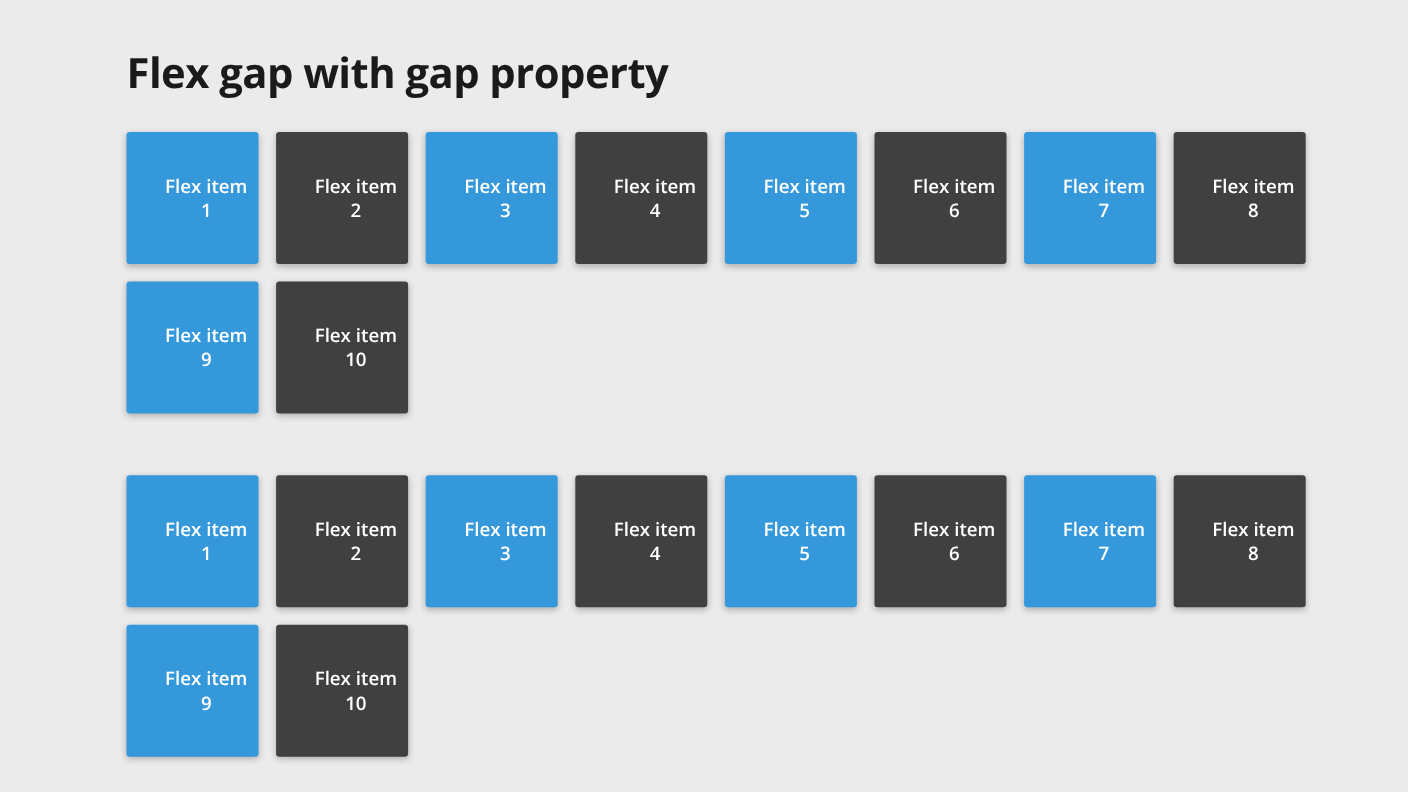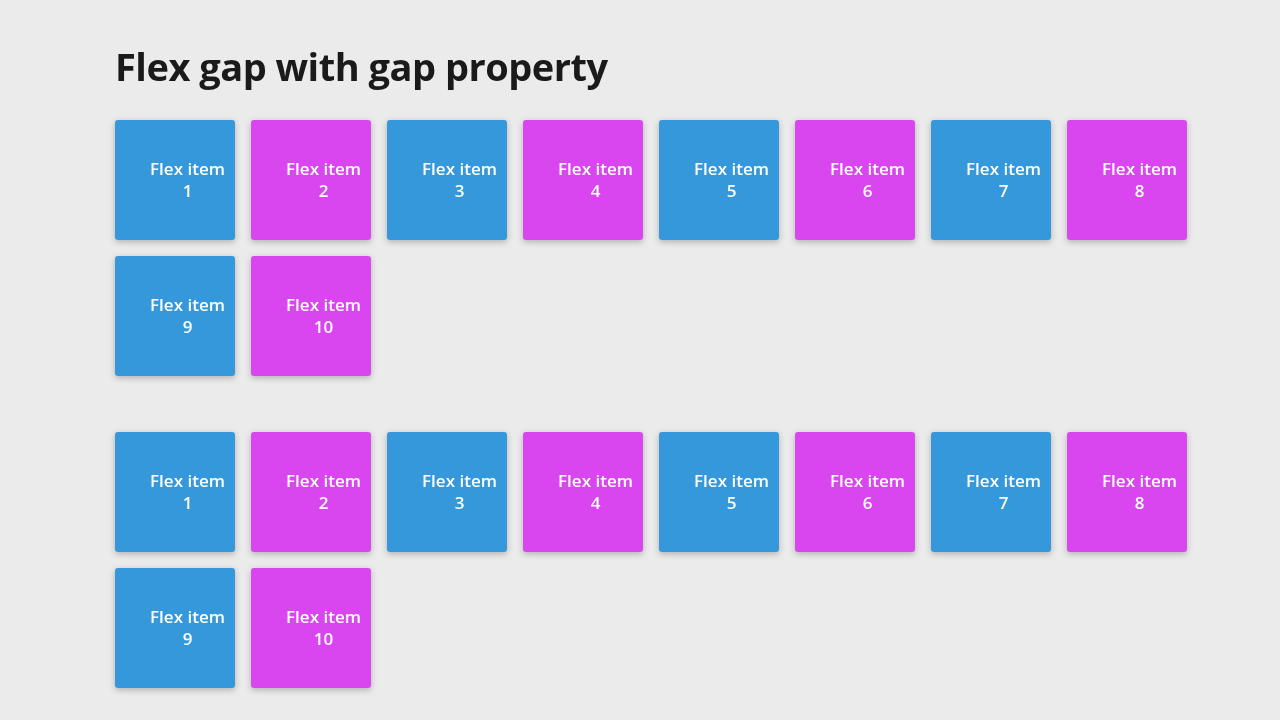--- a/index.html
+++ b/index.html
@@ -39,21 +39,21 @@
       font-size: 17px;
       line-height: 1.3;
       border-radius: 3px;
       box-shadow: 0 2px 6px rgba(0,0,0,0.25);
       padding: 8px;
     }
     .flex-item.blue {
       background: #3498db;
     }
     .flex-item.purple {
-      background: #d946ef;
+      background: #404040;
     }
   </style>
 </head>
 <body>
 
 <div class="section">
   <h2>Flex gap with gap property</h2>
   <div class="flex">
     <div class="flex-item blue">
         <span>Flex item 1</span>

